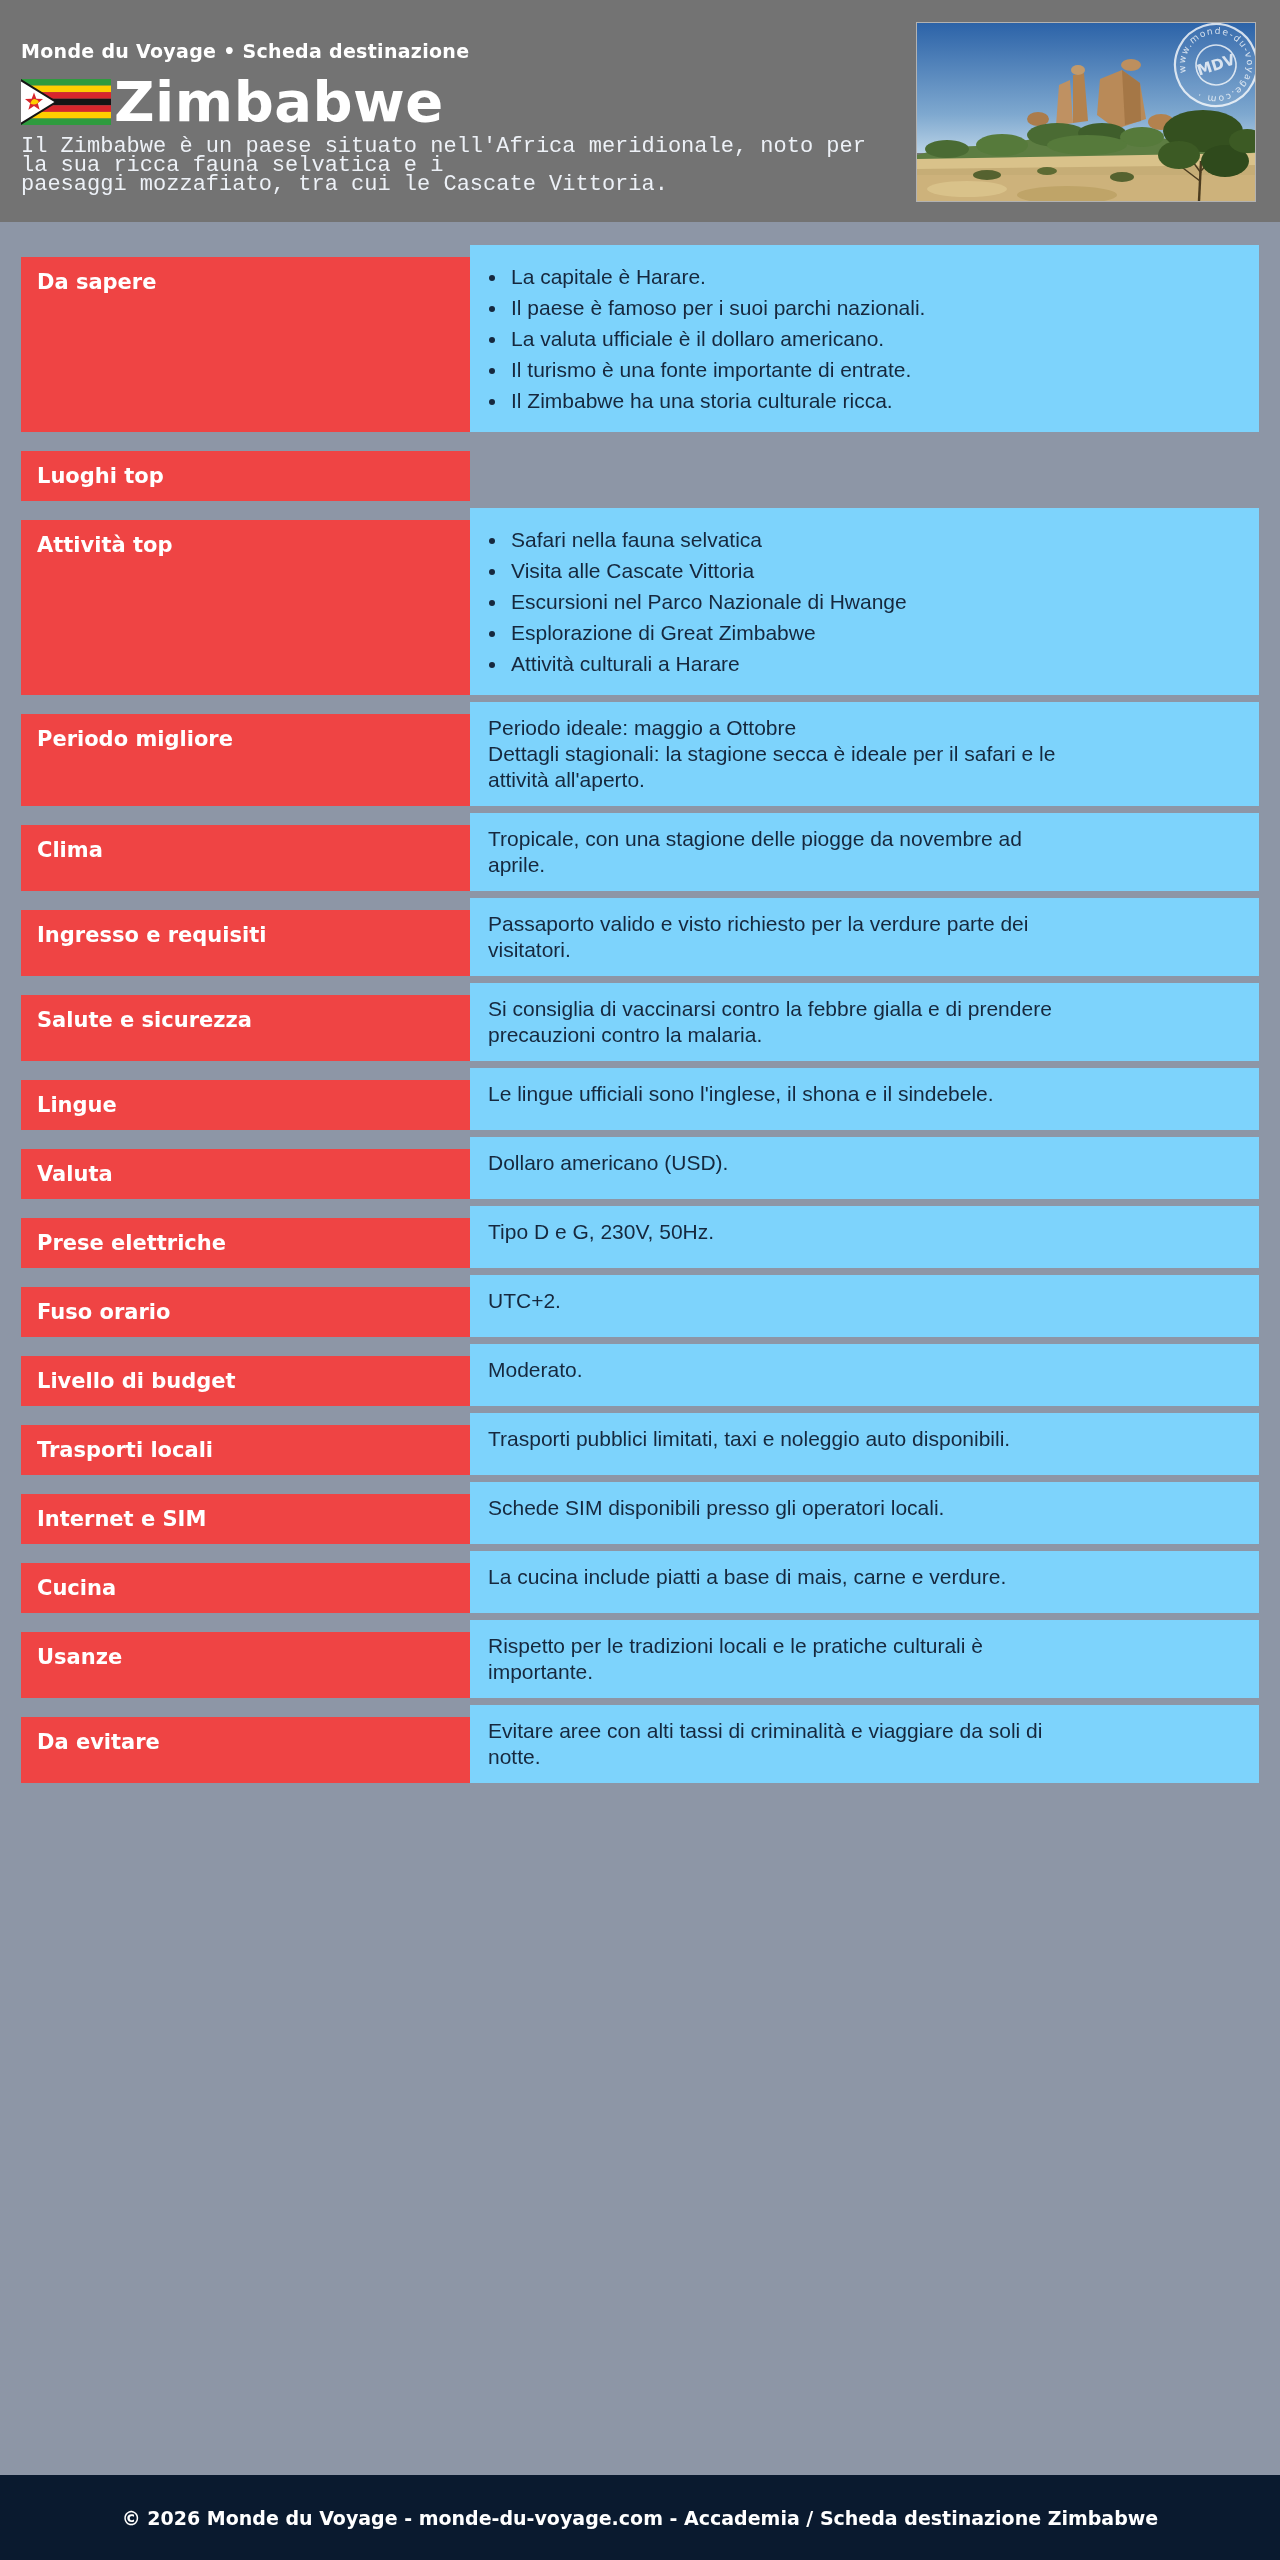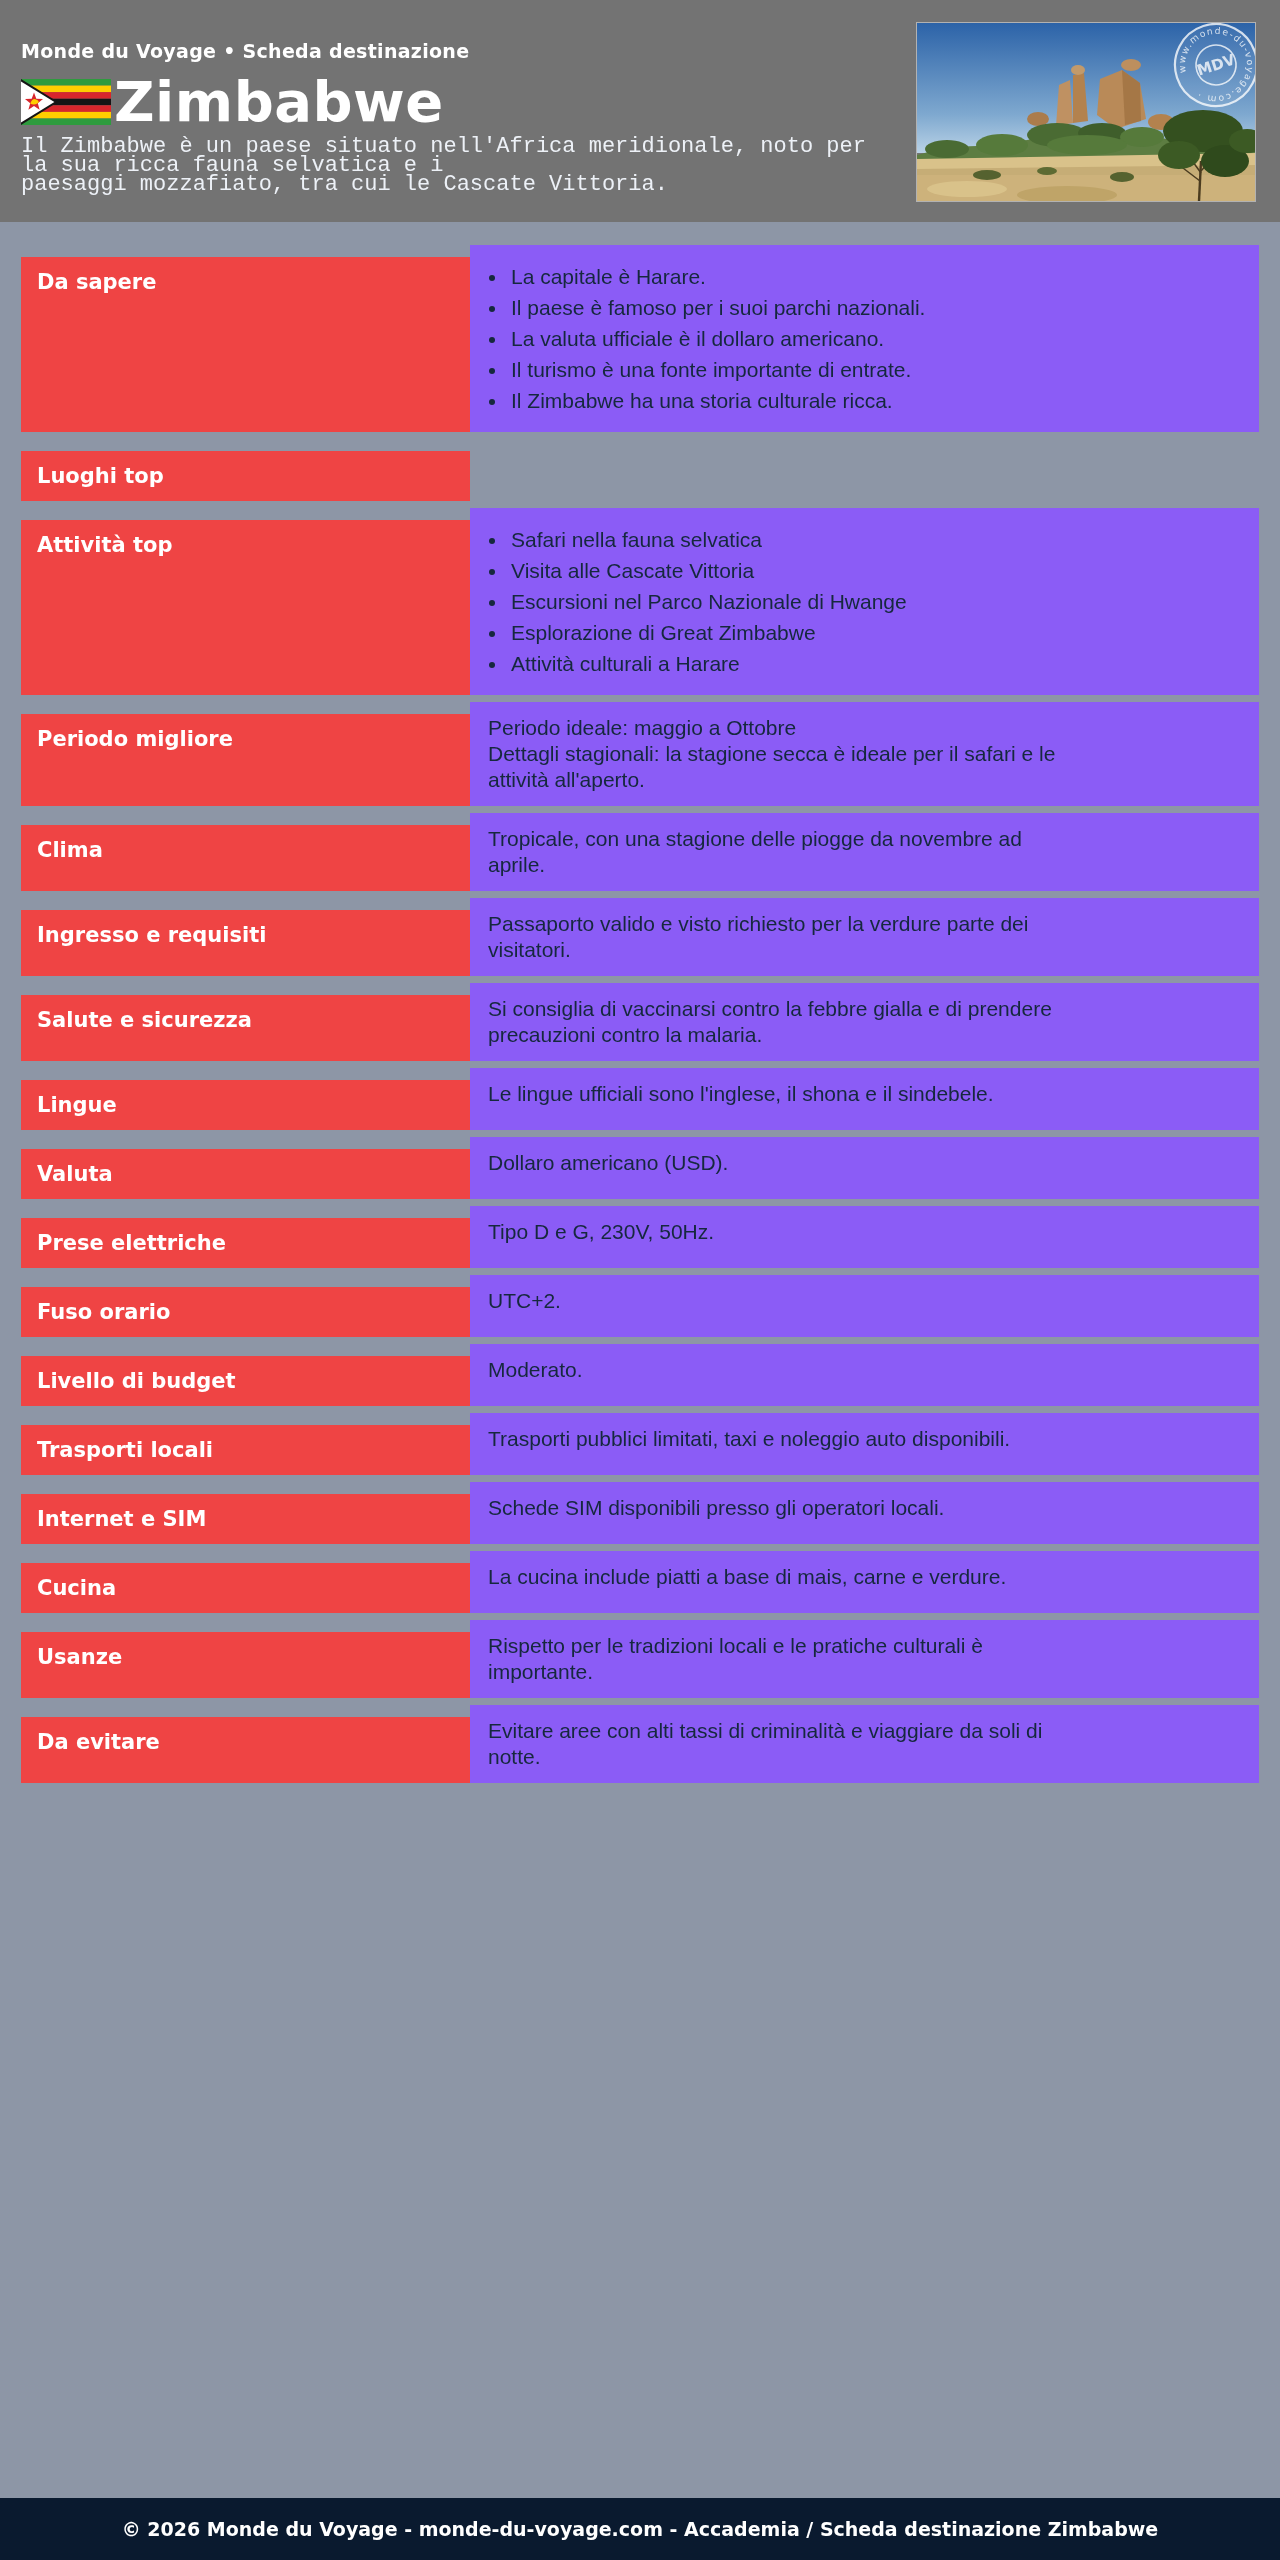--- a/index.html
+++ b/index.html
@@ -88,21 +88,21 @@
     background: #ef4444;
     color: #ffffff;
     font-weight: bold;
     font-size: 21px;
     padding: 13px 16px;
     font-family: "DejaVu Sans", sans-serif;
     margin-top: 12px;
   }
   .row-content {
     flex: 1;
-    background: #8b5cf6;
+    background: #7dd3fc;
     color: #16283e;
     font-size: 21px;
     line-height: 26px;
     padding: 13px 18px;
     font-family: "Liberation Sans", sans-serif;
   }
   .row-content.text { white-space: pre-line; }
   .bullets {
     margin: 3px 0;
     padding-left: 20px;
@@ -111,21 +111,21 @@
   .bullets li {
     line-height: 31px;
     padding-left: 3px;
   }
   
   .footer {
     position: absolute;
     left: 0;
     right: 0;
     bottom: 0;
-    height: 62px;
+    height: 85px;
     background: #0a1a2f;
     color: #ffffff;
     display: flex;
     align-items: center;
     justify-content: center;
     font-size: 19px;
     font-weight: bold;
     font-family: "DejaVu Sans", sans-serif;
   }
 </style>

